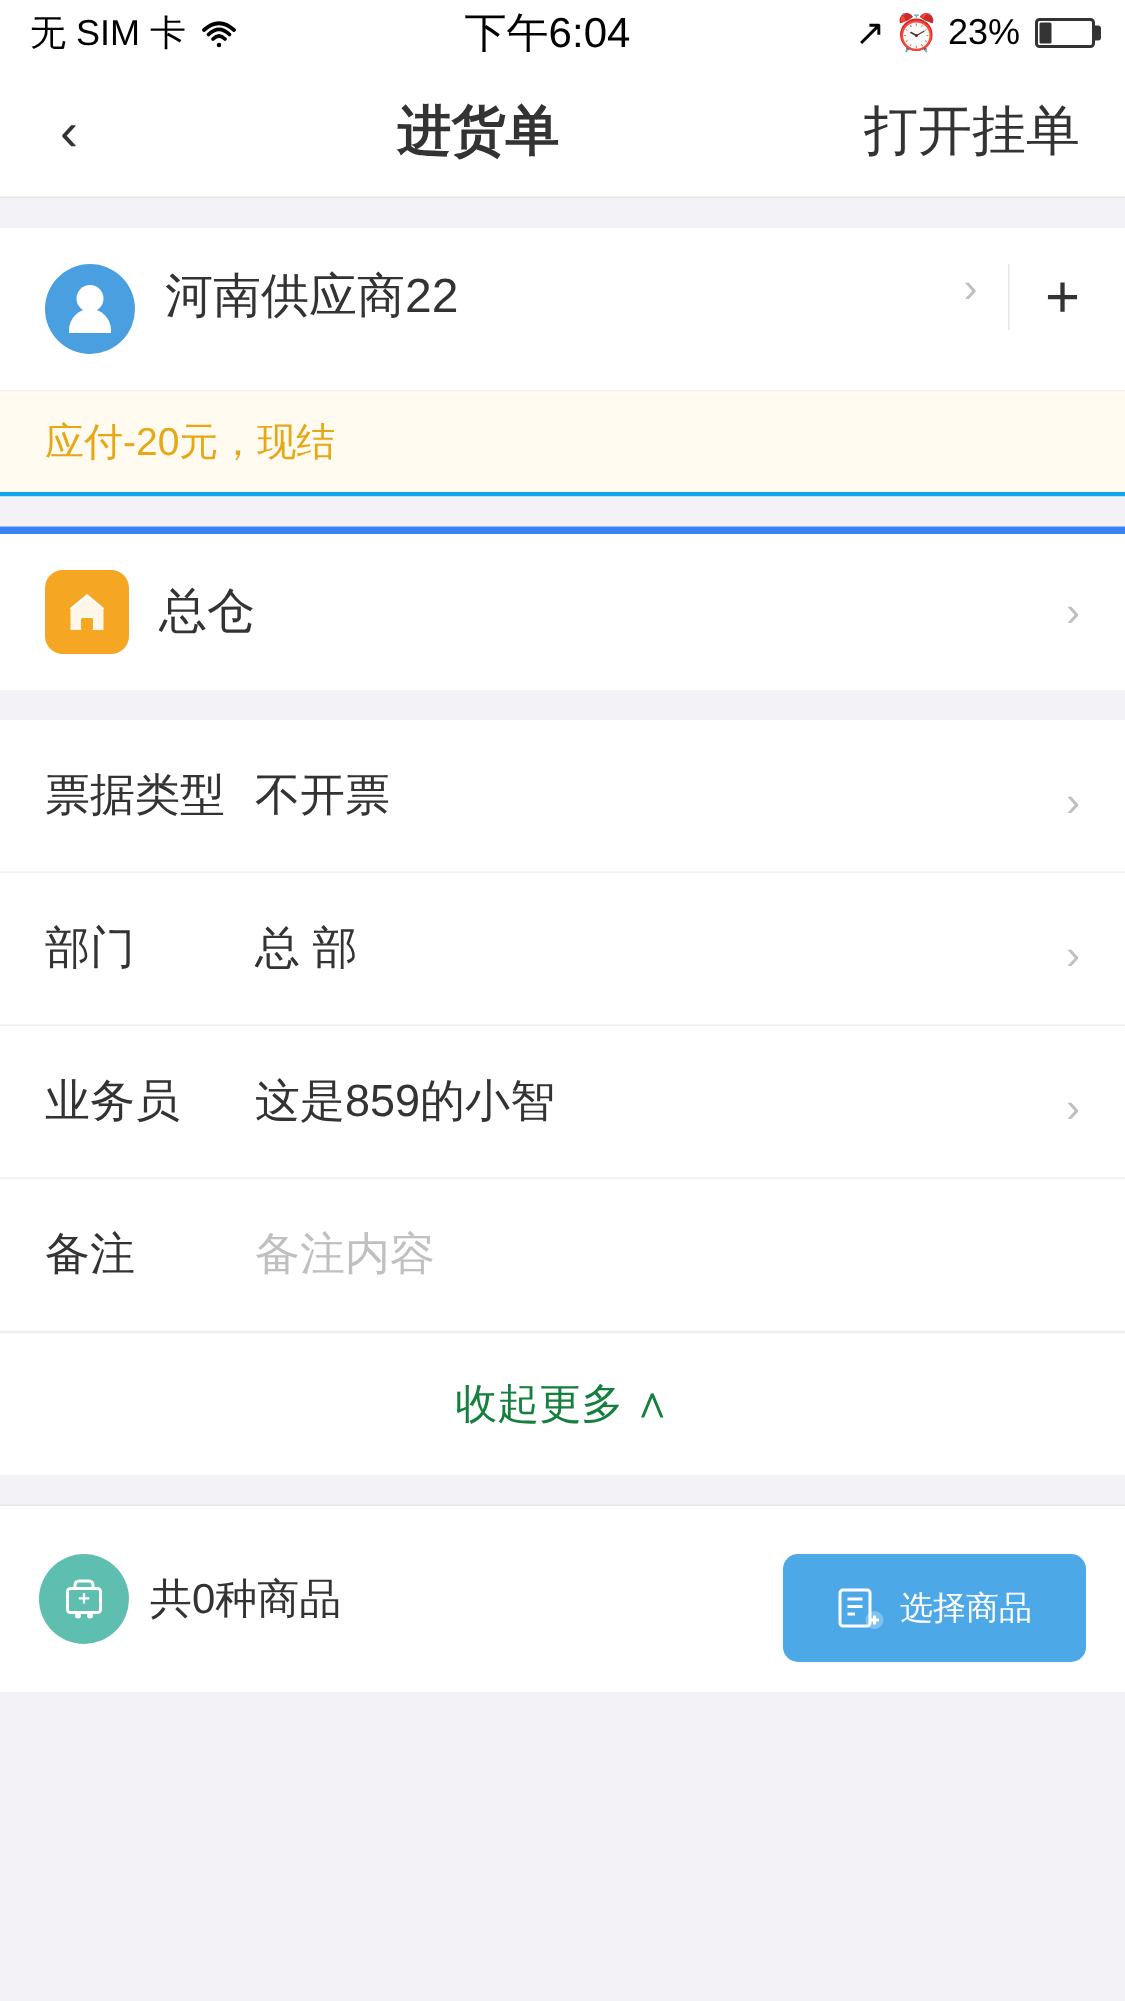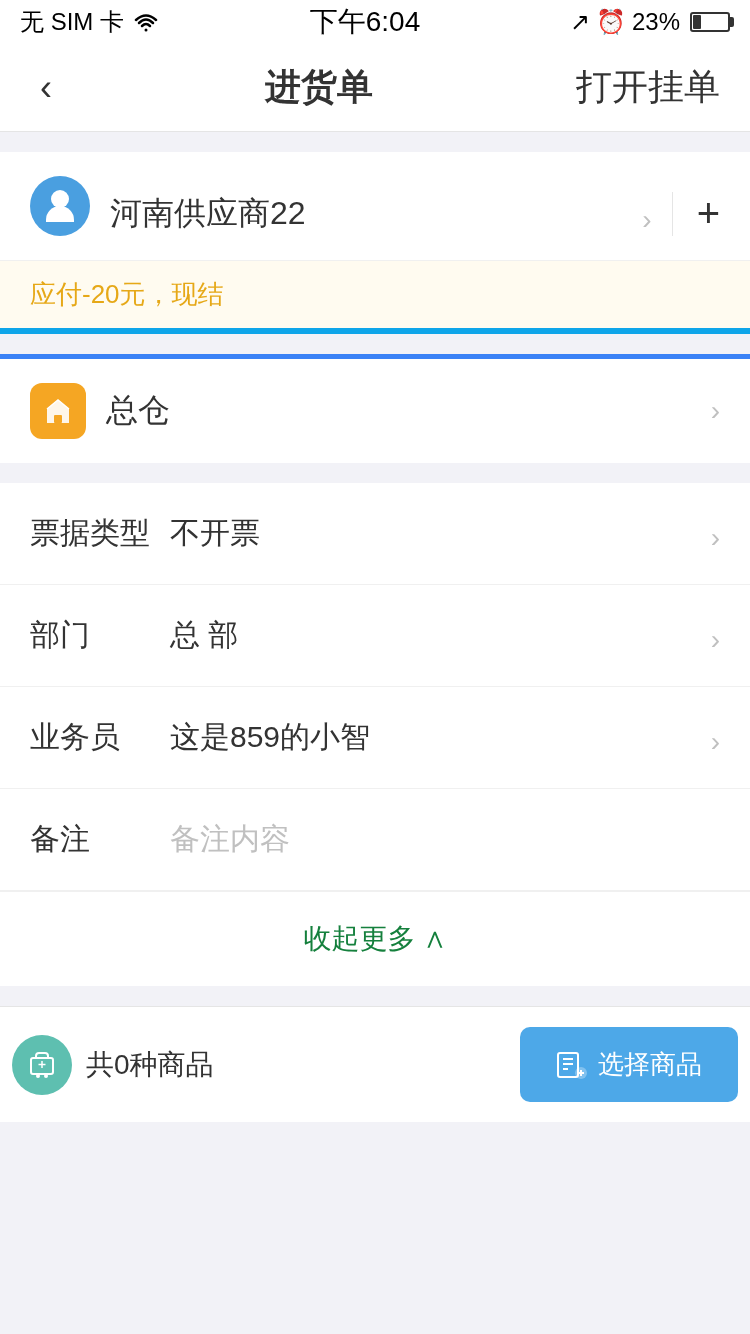--- a/index.html
+++ b/index.html
@@ -94,21 +94,21 @@
 
     
     .card {
       background: #fff;
       margin-bottom: 0;
     }
 
     
     .supplier-row {
       display: flex;
-      align-items: flex-end;
+      align-items: flex-start;
       padding: 24px 30px;
       background: #fff;
       border-bottom: 1px solid #f0f0f0;
       min-height: 80px;
     }
     .supplier-avatar {
       width: 60px;
       height: 60px;
       border-radius: 50%;
       background: #4a9fe0;
@@ -166,21 +166,21 @@
       background: #e5e5e5;
       margin-right: 24px;
     }
 
     
     .notice-banner {
       background: #fffbf0;
       padding: 16px 30px;
       font-size: 26px;
       color: #e6a817;
-      border-bottom: 6px solid #0ea5e9;
+      border-bottom: 3px solid #0ea5e9;
     }
 
     
     .warehouse-row {
       display: flex;
       align-items: center;
       padding: 24px 30px;
       background: #fff;
       border-top: 5px solid #3b82f6;
       min-height: 80px;
@@ -253,21 +253,21 @@
       cursor: pointer;
       gap: 8px;
     }
 
     
     .bottom-bar {
       display: flex;
       align-items: center;
       justify-content: space-between;
       background: #fff;
-      padding: 20px 12px;
+      padding: 20px 26px;
       border-top: 1px solid #e5e5e5;
       margin-top: 20px;
     }
     .product-count-wrap {
       display: flex;
       align-items: center;
       gap: 14px;
     }
     .cart-icon-wrap {
       width: 60px;
@@ -278,28 +278,29 @@
       align-items: center;
       justify-content: center;
     }
     .product-count-text {
       font-size: 28px;
       color: #333;
     }
     .select-product-btn {
       background: #4da8e8;
       color: #fff;
-      font-size: 26px;
+      font-size: 22px;
       padding: 20px 36px;
       border-radius: 10px;
       display: flex;
       align-items: center;
       gap: 10px;
       cursor: pointer;
       border: none;
+      margin-top: 12px;
     }
 
     
     .gray-area {
       background: #f2f2f7;
       flex: 1;
       min-height: 300px;
     }
   </style>
 </head>

